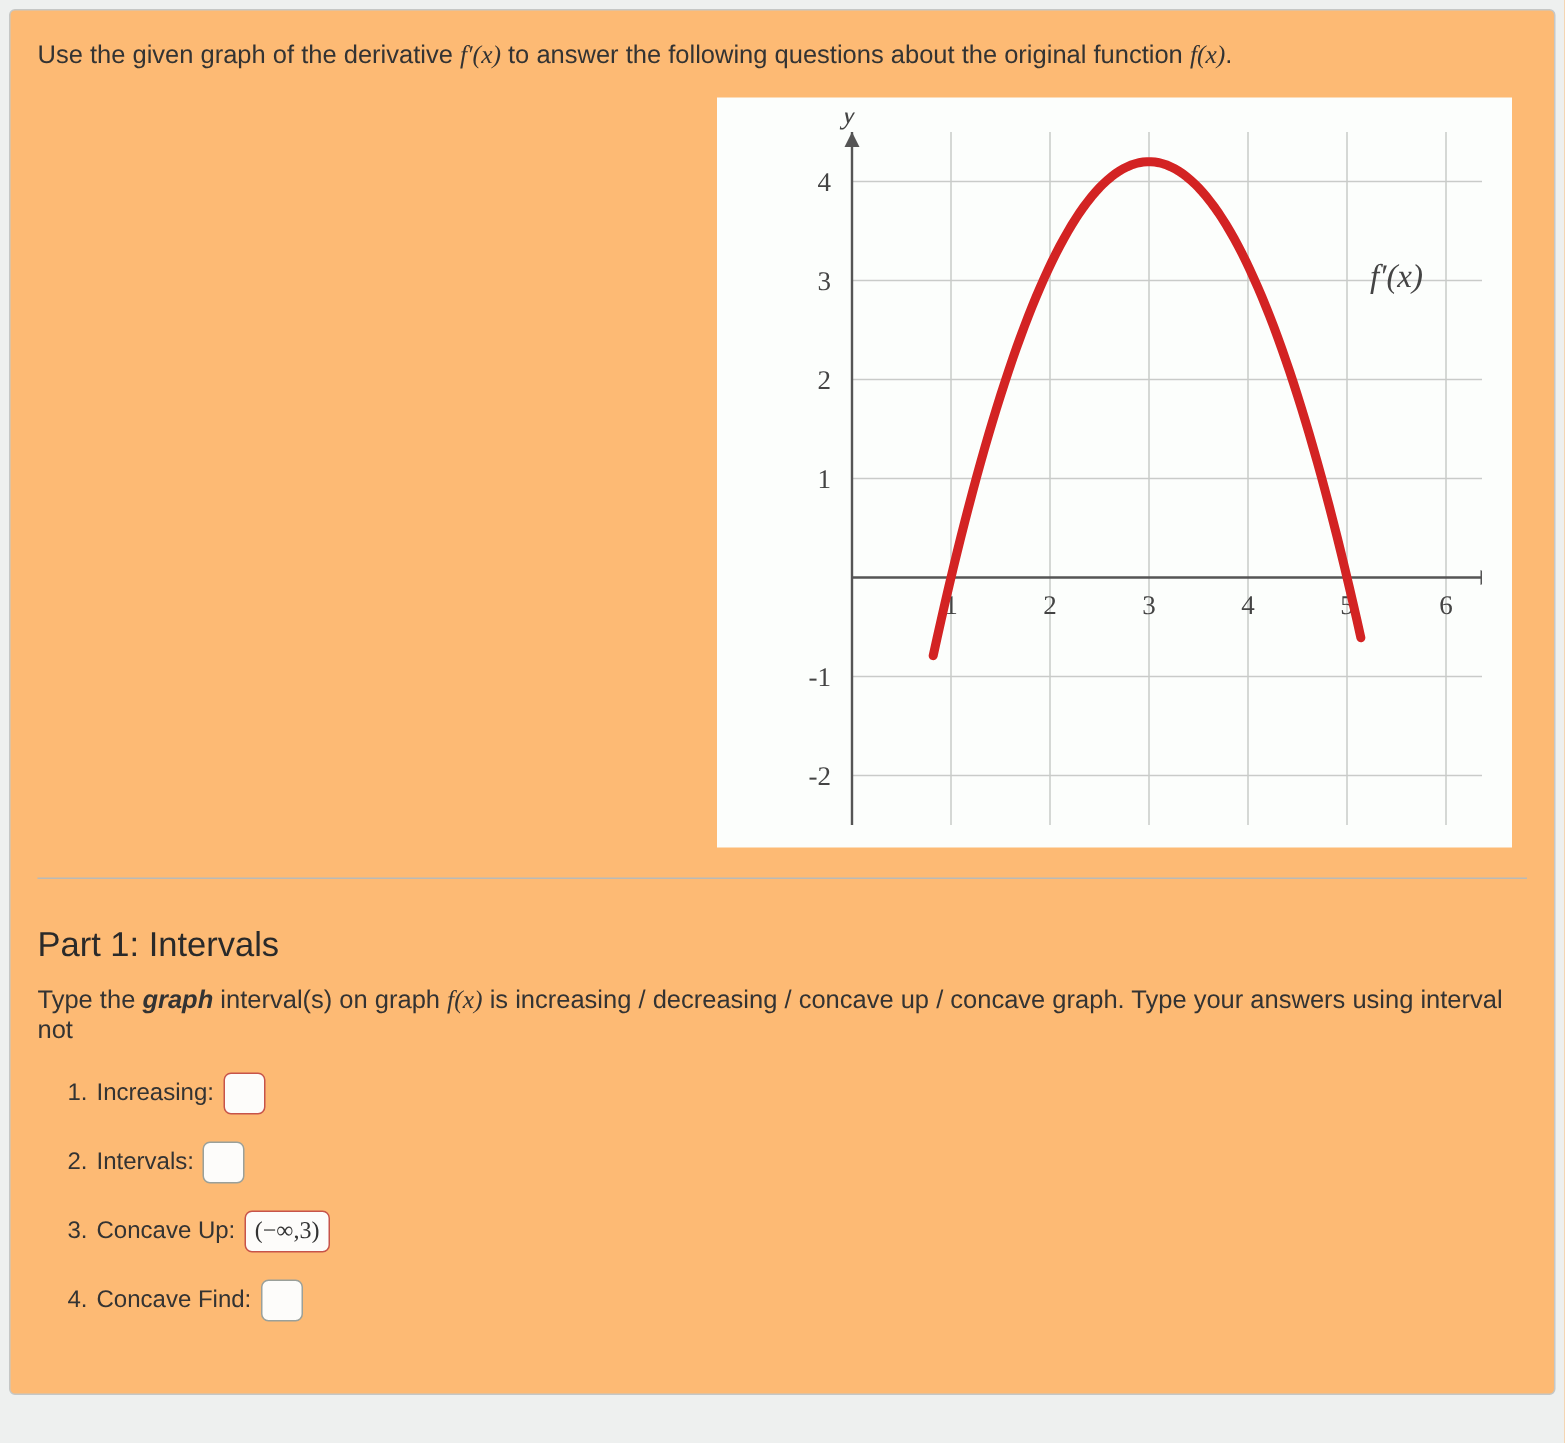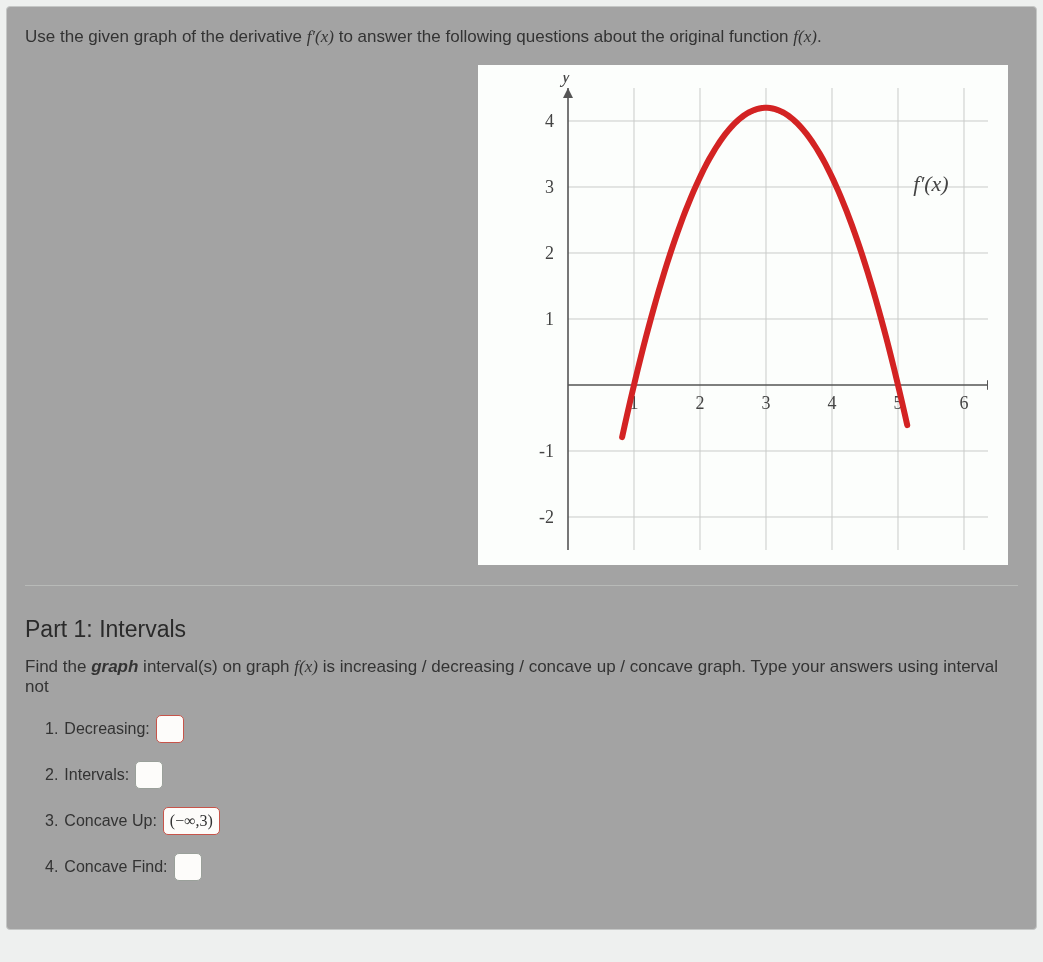--- a/index.html
+++ b/index.html
@@ -6,21 +6,21 @@
     body {
       font-family: Arial, Helvetica, sans-serif;
       background: #eef0ef;
       padding: 0;
       width: 1043px;
       color: #2a2a2a;
     }
     .outer {
       border: 1px solid #c5c7c6;
       border-radius: 4px;
-      background: #a3a3a3;
+      background: #fdba74;
       padding: 20px 18px 30px 18px;
       margin: 6px;
     }
     .prompt {
       font-size: 17px;
       color: #333;
       margin-bottom: 18px;
     }
     .math-i { font-family: 'Times New Roman', serif; font-style: italic; }
     .math-r { font-family: 'Times New Roman', serif; }
@@ -131,27 +131,27 @@
           <path d="M114.12 362.14 L116.76 350.17 L119.40 338.41 L122.04 326.88 L124.68 315.57 L127.32 304.48 L129.96 293.62 L132.60 282.97 L135.24 272.55 L137.88 262.35 L140.52 252.37 L143.16 242.61 L145.80 233.08 L148.44 223.76 L151.08 214.67 L153.72 205.80 L156.36 197.15 L159.00 188.72 L161.64 180.52 L164.28 172.54 L166.92 164.77 L169.56 157.24 L172.20 149.92 L174.84 142.82 L177.48 135.95 L180.12 129.29 L182.76 122.86 L185.40 116.65 L188.04 110.67 L190.68 104.90 L193.32 99.36 L195.96 94.03 L198.60 88.93 L201.24 84.05 L203.88 79.40 L206.52 74.96 L209.16 70.75 L211.80 66.76 L214.44 62.99 L217.08 59.44 L219.72 56.11 L222.36 53.01 L225.00 50.12 L227.64 47.46 L230.28 45.02 L232.92 42.81 L235.56 40.81 L238.20 39.04 L240.84 37.48 L243.48 36.15 L246.12 35.05 L248.76 34.16 L251.40 33.49 L254.04 33.05 L256.68 32.83 L259.32 32.83 L261.96 33.05 L264.60 33.49 L267.24 34.16 L269.88 35.05 L272.52 36.15 L275.16 37.48 L277.80 39.04 L280.44 40.81 L283.08 42.81 L285.72 45.02 L288.36 47.46 L291.00 50.13 L293.64 53.01 L296.28 56.11 L298.92 59.44 L301.56 62.99 L304.20 66.76 L306.84 70.75 L309.48 74.96 L312.12 79.40 L314.76 84.05 L317.40 88.93 L320.04 94.03 L322.68 99.36 L325.32 104.90 L327.96 110.67 L330.60 116.65 L333.24 122.86 L335.88 129.29 L338.52 135.95 L341.16 142.82 L343.80 149.92 L346.44 157.24 L349.08 164.77 L351.72 172.54 L354.36 180.52 L357.00 188.73 L359.64 197.15 L362.28 205.80 L364.92 214.67 L367.56 223.76 L370.20 233.08 L372.84 242.61 L375.48 252.37 L378.12 262.35 L380.76 272.55 L383.40 282.97 L386.04 293.62 L388.68 304.48 L391.32 315.57 L393.96 326.88 L396.60 338.41 L399.24 350.17" class="curve"></path>
         </svg>
     </div>
   </div>
 
   <hr class="rule">
 
   <h2 class="part-title">Part 1: Intervals</h2>
 
   <p class="part-desc">
-    <span>Find the </span><strong><em>graph</em></strong><span> interval(s) on graph </span><span class="math-i"><span class="math-i">f</span><span class="math-r">(</span><span class="math-i">x</span><span class="math-r">)</span></span><span> is increasing / decreasing / concave up / concave graph. Type your answers using interval not</span>
+    <span>Type the </span><strong><em>graph</em></strong><span> interval(s) on graph </span><span class="math-i"><span class="math-i">f</span><span class="math-r">(</span><span class="math-i">x</span><span class="math-r">)</span></span><span> is increasing / decreasing / concave up / concave graph. Type your answers using interval not</span>
   </p>
 
   <ol class="q-list">
     <li>
       <span>1.</span>
-      <span>Decreasing:</span>
+      <span>Increasing:</span>
       <span class="answer-box empty"></span>
     </li>
     <li>
       <span>2.</span>
       <span>Intervals:</span>
       <span class="answer-box empty gray"></span>
     </li>
     <li>
       <span>3.</span>
       <span>Concave Up:</span>

